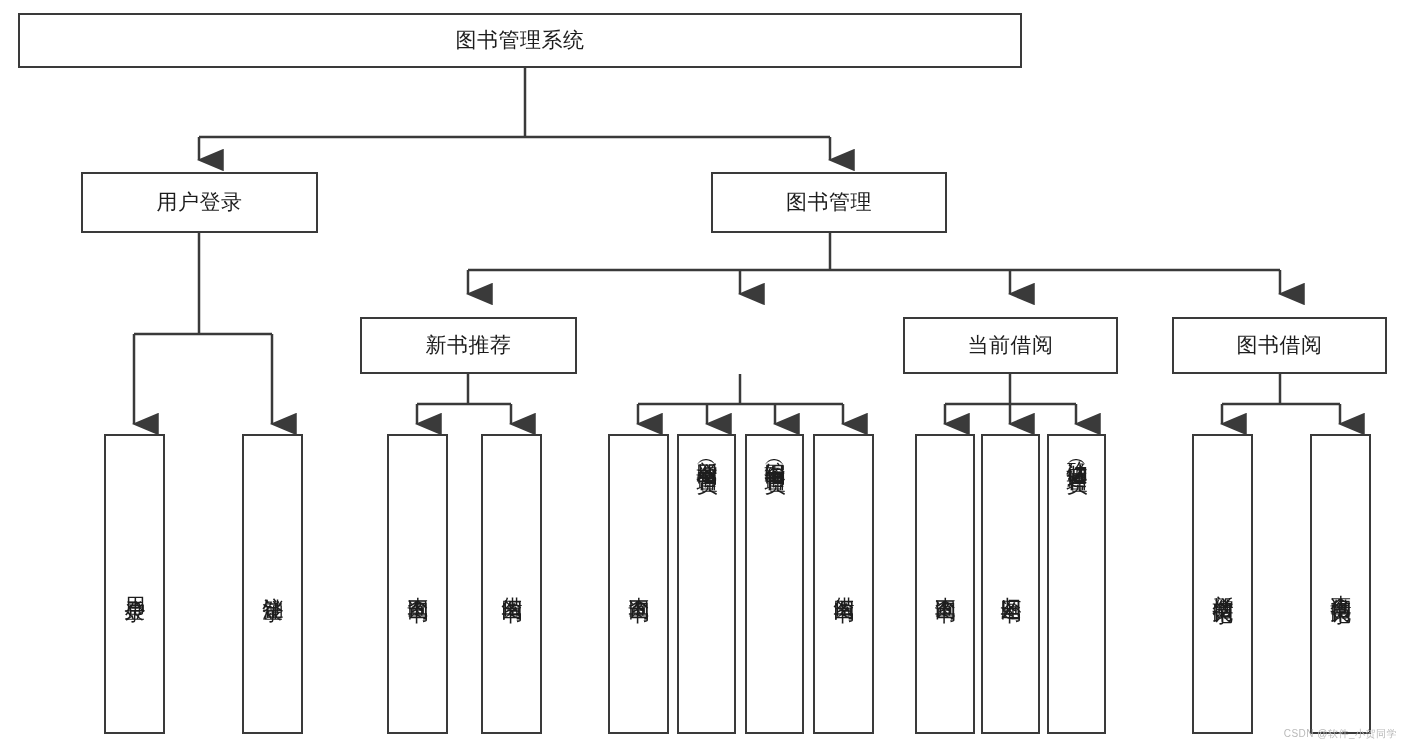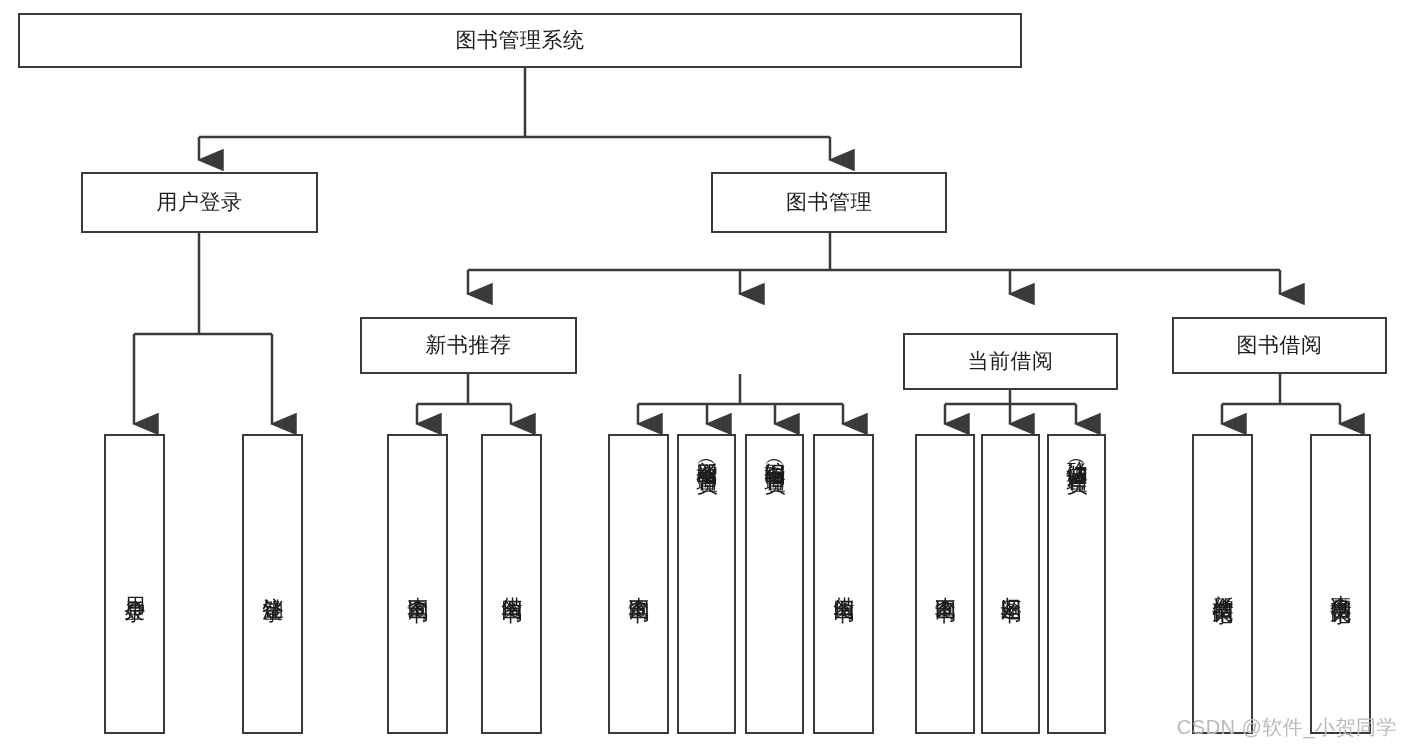--- a/index.html
+++ b/index.html
@@ -59,21 +59,21 @@
     white-space: nowrap;
   }
   .node.leaf.short-label {
     align-items: center;
     padding-top: 0;
   }
   .watermark {
     position: absolute;
     right: 8px;
     bottom: 6px;
-    font-size: 20px;
+    font-size: 10px;
     color: #b9b9b9;
     letter-spacing: 0.5px;
     z-index: 3;
     white-space: nowrap;
   }
 </style>
 </head>
 <body>
 
 <div id="canvas">
@@ -135,21 +135,21 @@
   <div class="node" style="left:81px; top:172px; width:237px; height:61px;">
     <span class="label">用户登录</span>
   </div>
   <div class="node" style="left:711px; top:172px; width:236px; height:61px;">
     <span class="label">图书管理</span>
   </div>
 
   <div class="node" style="left:360px; top:317px; width:217px; height:57px;">
     <span class="label">新书推荐</span>
   </div>
-  <div class="node" style="left:903px; top:317px; width:215px; height:57px;margin-top:16px;">
+  <div class="node" style="left:903px; top:317px; width:215px; height:57px;">
     <span class="label">当前借阅</span>
   </div>
   <div class="node" style="left:1172px; top:317px; width:215px; height:57px;">
     <span class="label">图书借阅</span>
   </div>
 
   <div class="node leaf short-label" style="left:104px; top:434px; width:61px; height:300px;">
     <span class="label">用户登录</span>
   </div>
   <div class="node leaf short-label" style="left:242px; top:434px; width:61px; height:300px;">

